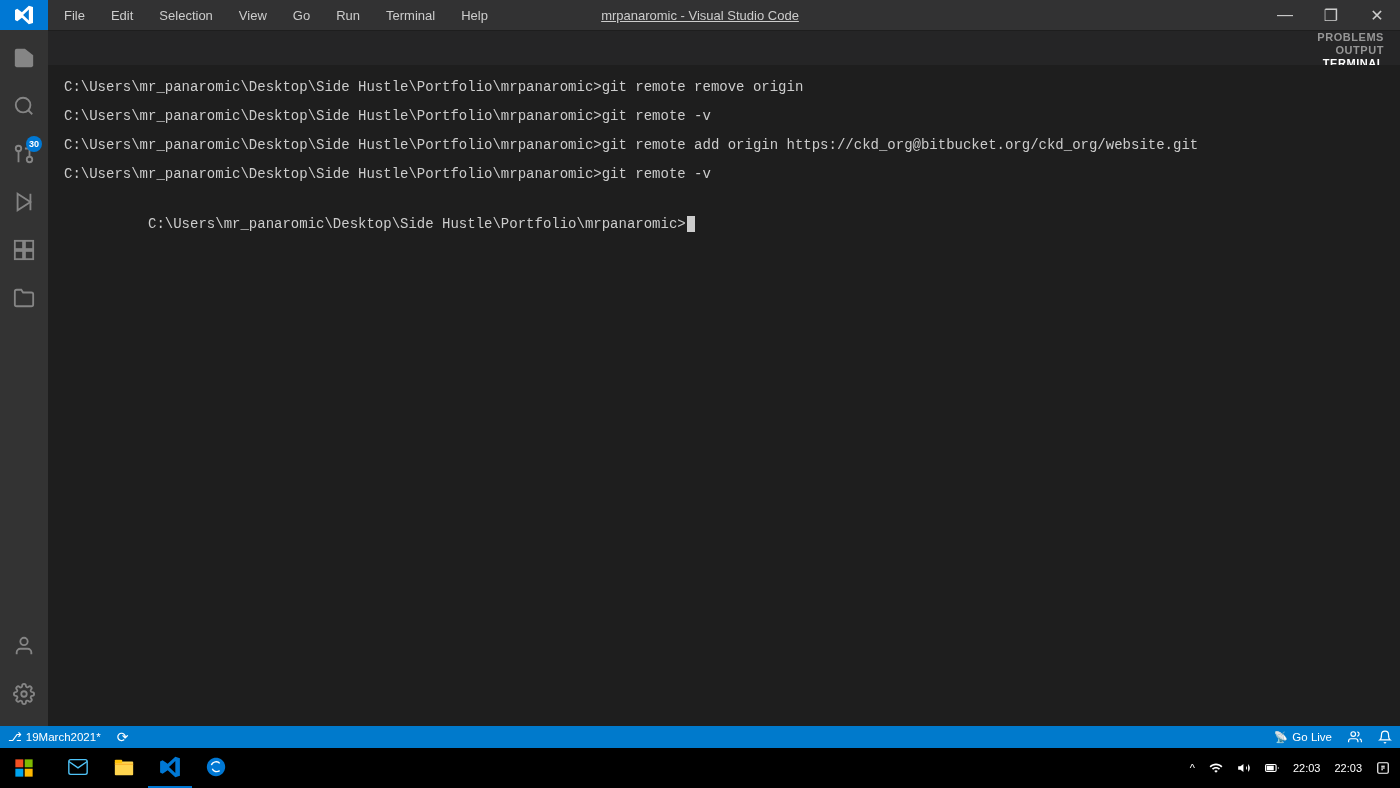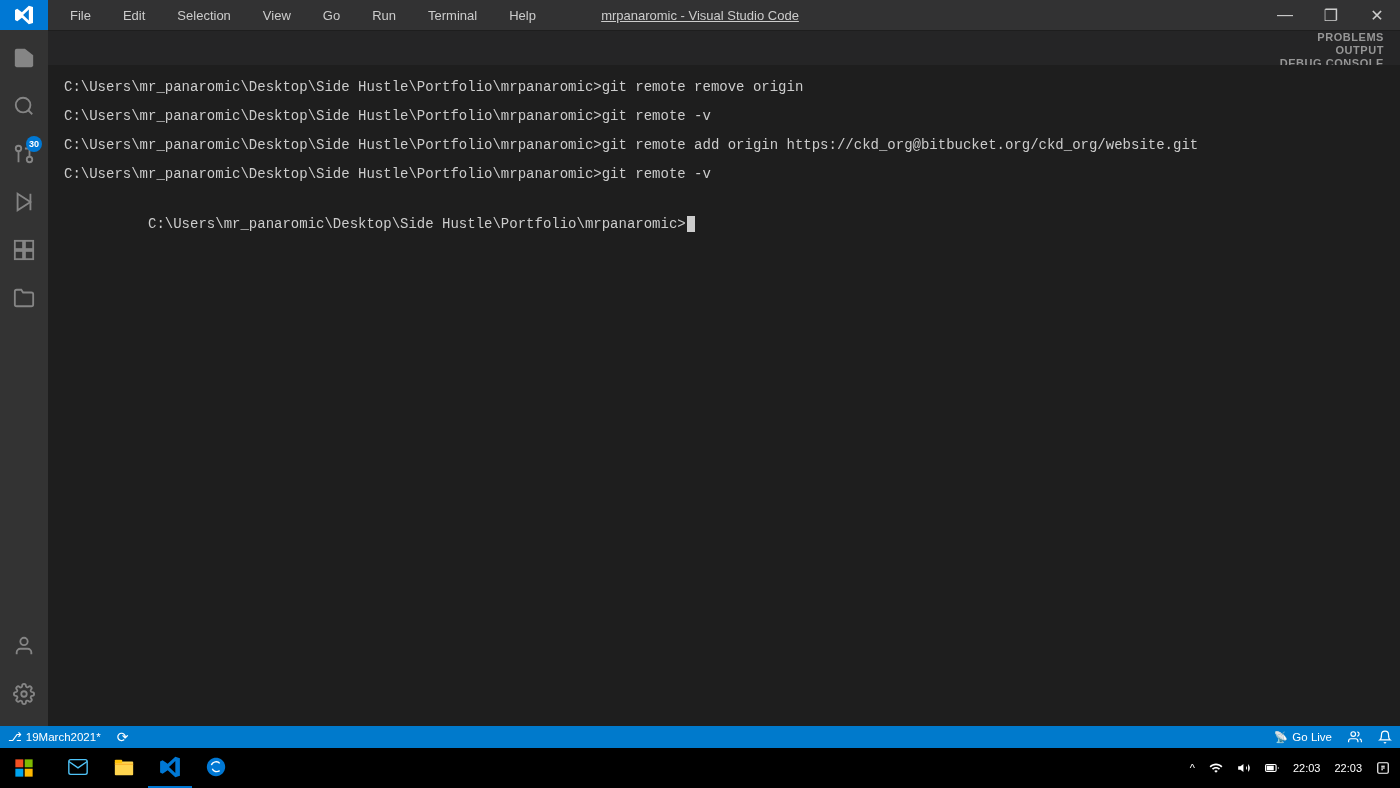--- a/index.html
+++ b/index.html
@@ -19,21 +19,21 @@
       height: 30px;
       background: #323233;
       display: flex;
       align-items: center;
       justify-content: space-between;
       flex-shrink: 0;
     }
     #title-bar-left {
       display: flex;
       align-items: center;
-      gap: 12px;
+      gap: 6px;
       height: 100%;
     }
     #vscode-logo {
       width: 48px;
       height: 30px;
       display: flex;
       align-items: center;
       justify-content: center;
       background: #0078d4;
     }
@@ -394,21 +394,20 @@
         </svg>
       </div>
     </div>
   </div>
 
   <div id="editor-area">
 
     <div id="panel-tabs">
       <div class="panel-tab">PROBLEMS</div>
       <div class="panel-tab">OUTPUT</div>
-      <div class="panel-tab">DEBUG CONSOLE</div>
       <div class="panel-tab active">TERMINAL</div>
 
       <div id="panel-tabs-right">
         <div class="terminal-select">
           <span>1: cmd</span>
           <span>▾</span>
         </div>
         <div class="panel-icon-btn">+</div>
         <div class="panel-icon-btn">⧉</div>
         <div class="panel-icon-btn">

